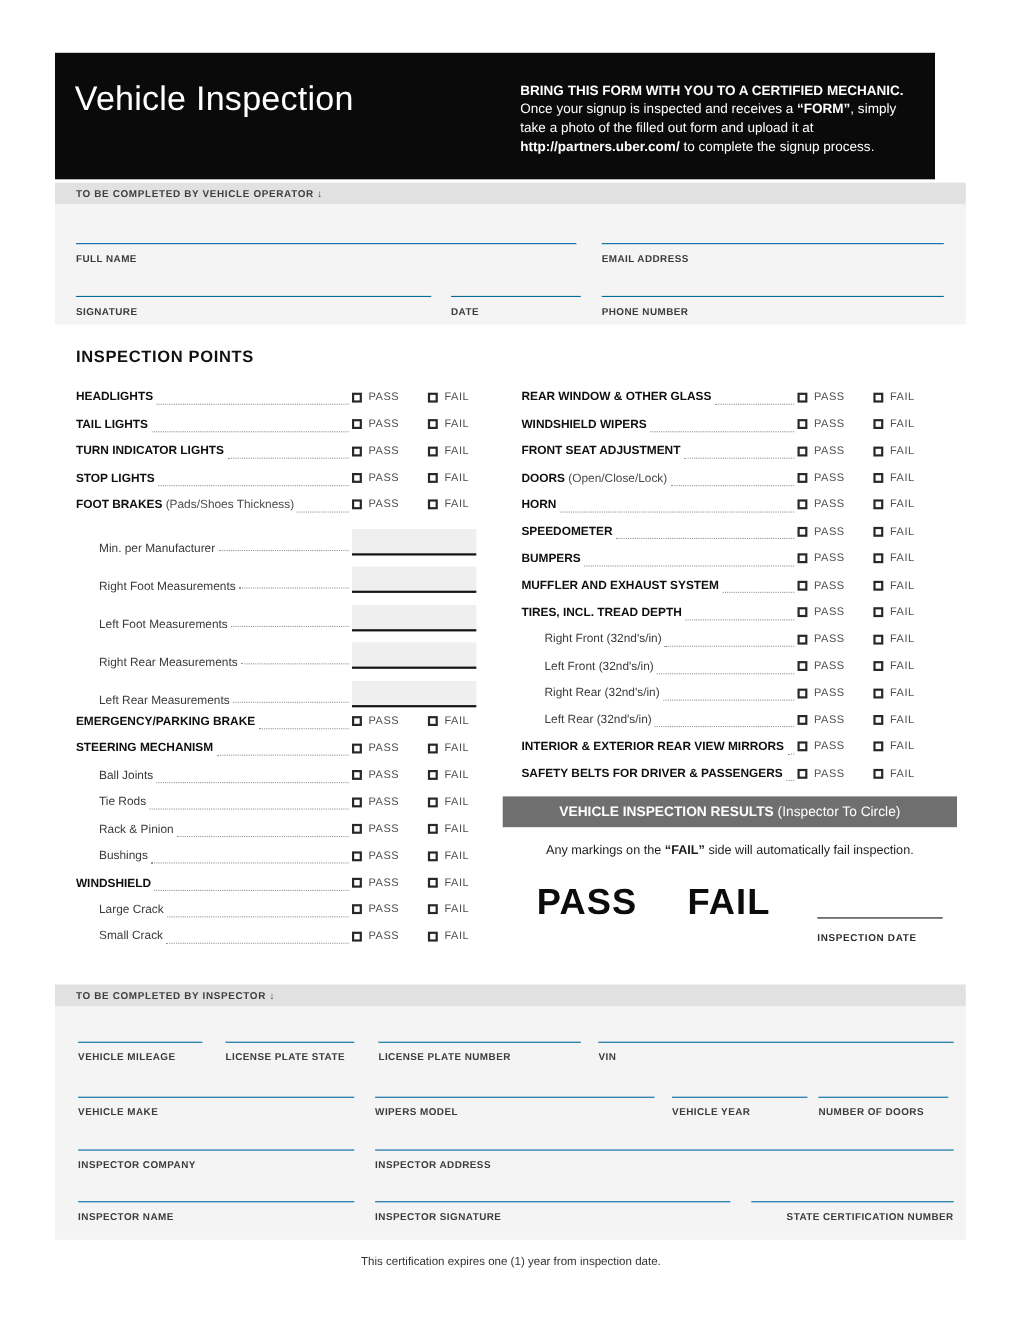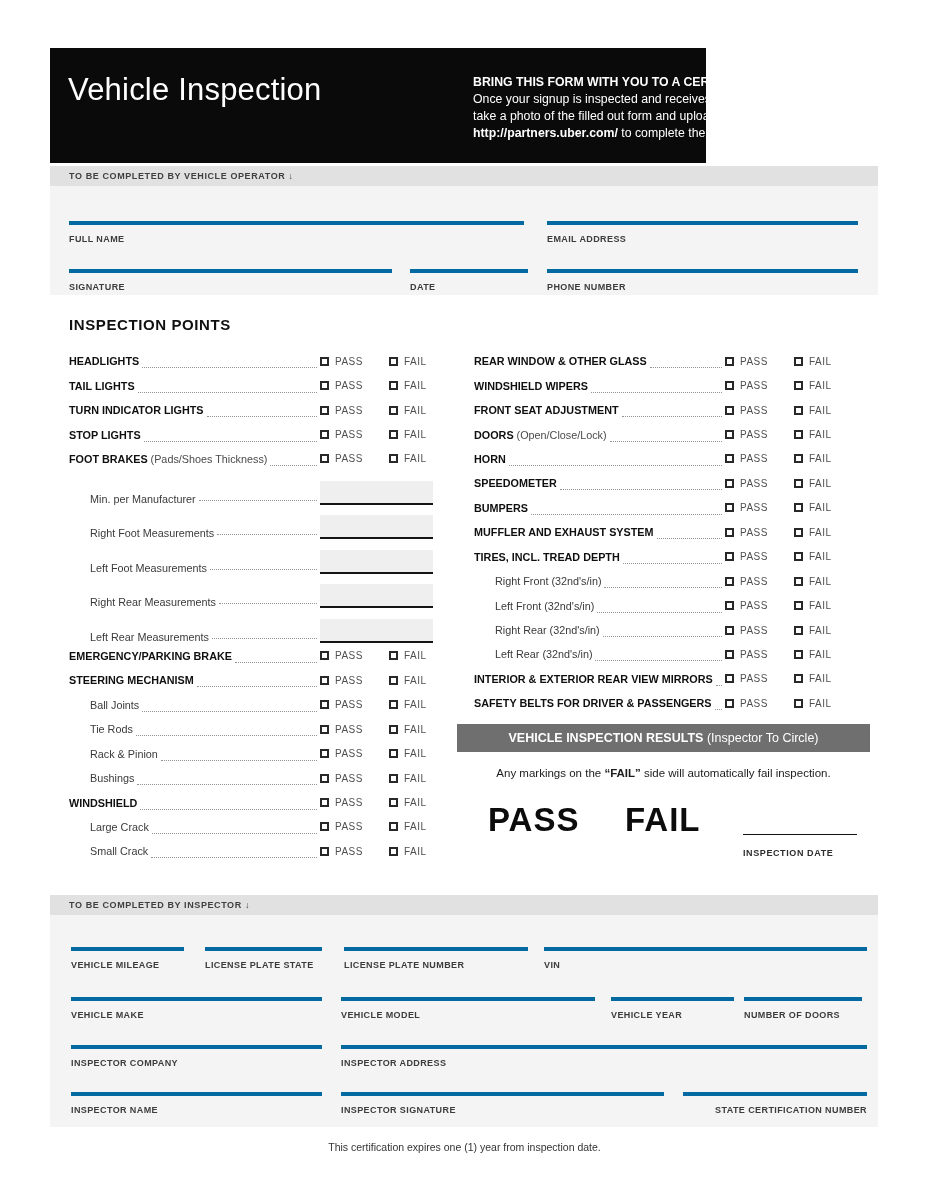--- a/index.html
+++ b/index.html
@@ -1,35 +1,35 @@
 <!DOCTYPE html>
 <html><head>
 <meta charset="utf-8">
 <style>
   * { margin:0; padding:0; box-sizing:border-box; }
   body { background:#fff; font-family:"Liberation Sans", sans-serif; }
   .page { position:relative; width:929px; height:1204px; background:#ffffff; overflow:hidden; }
 
   
-  .hdr { position:absolute; left:50px; top:48px; width:656px; height:115px; background:#0a0a0a; }
+  .hdr { position:absolute; left:50px; top:48px; width:800px; height:115px; background:#0a0a0a; }
   .hdr h1 { position:absolute; left:18px; top:24px; color:#fff; font-size:31px; font-weight:400; letter-spacing:.2px; }
   .hdr-note { position:absolute; left:423px; top:26px; width:395px; color:#fff; font-size:12.3px; line-height:17px; }
   .hdr-note .b, .hdr-note b { font-weight:bold; }
   .hdr-note .link { font-weight:bold; text-decoration:none; cursor:pointer; }
 
   
   .band { position:absolute; left:50px; width:828px; }
   .band-bar { height:20px; background:#e1e1e1; line-height:20px; padding-left:19px;
               font-size:9px; font-weight:bold; letter-spacing:.6px; color:#3f3f3f; }
   .band-body { position:relative; background:#f4f4f4; }
   #operator { top:166px; }
   #operator .band-body { height:109px; }
   #inspector { top:895px; }
   #inspector .band-body { height:212px; }
-  .field { position:absolute; border-top:4px solid #0369a1; padding-top:3px; }
+  .field { position:absolute; border-top:1px solid #0369a1; padding-top:3px; }
   .f-label { font-size:9px; font-weight:bold; letter-spacing:.4px; color:#3c3c3c; }
 
   
   .points-title { position:absolute; left:69px; top:316px; font-size:15px; font-weight:bold;
                   letter-spacing:.6px; color:#101010; }
   .col { position:absolute; top:349px; width:364px; }
   #col-left { left:69px; }
   #col-right { left:474px; }
   .cl-row { display:flex; align-items:center; height:24.45px; }
   .cl-row.measure { height:34.5px; align-items:flex-end; padding-bottom:1px; }
@@ -483,21 +483,21 @@
   </div>
 
   <div class="band" id="inspector">
     <div class="band-bar">TO BE COMPLETED BY INSPECTOR ↓</div>
     <div class="band-body" id="inspector-body">
         <div class="field" style="left: 21px; top: 32px; width: 113px;"><span class="f-label">VEHICLE MILEAGE</span></div>
         <div class="field" style="left: 155px; top: 32px; width: 117px;"><span class="f-label">LICENSE PLATE STATE</span></div>
         <div class="field" style="left: 294px; top: 32px; width: 184px;"><span class="f-label">LICENSE PLATE NUMBER</span></div>
         <div class="field" style="left: 494px; top: 32px; width: 323px;"><span class="f-label">VIN</span></div>
         <div class="field" style="left: 21px; top: 82px; width: 251px;"><span class="f-label">VEHICLE MAKE</span></div>
-        <div class="field" style="left: 291px; top: 82px; width: 254px;"><span class="f-label">VEHICLE MODEL</span></div>
+        <div class="field" style="left: 291px; top: 82px; width: 254px;"><span class="f-label">WIPERS MODEL</span></div>
         <div class="field" style="left: 561px; top: 82px; width: 123px;"><span class="f-label">VEHICLE YEAR</span></div>
         <div class="field" style="left: 694px; top: 82px; width: 118px;"><span class="f-label">NUMBER OF DOORS</span></div>
         <div class="field" style="left: 21px; top: 130px; width: 251px;"><span class="f-label">INSPECTOR COMPANY</span></div>
         <div class="field" style="left: 291px; top: 130px; width: 526px;"><span class="f-label">INSPECTOR ADDRESS</span></div>
         <div class="field" style="left: 21px; top: 177px; width: 251px;"><span class="f-label">INSPECTOR NAME</span></div>
         <div class="field" style="left: 291px; top: 177px; width: 323px;"><span class="f-label">INSPECTOR SIGNATURE</span></div>
         <div class="field" style="left: 633px; top: 177px; width: 184px; text-align: right;"><span class="f-label">STATE CERTIFICATION NUMBER</span></div>
       </div>
   </div>
 

